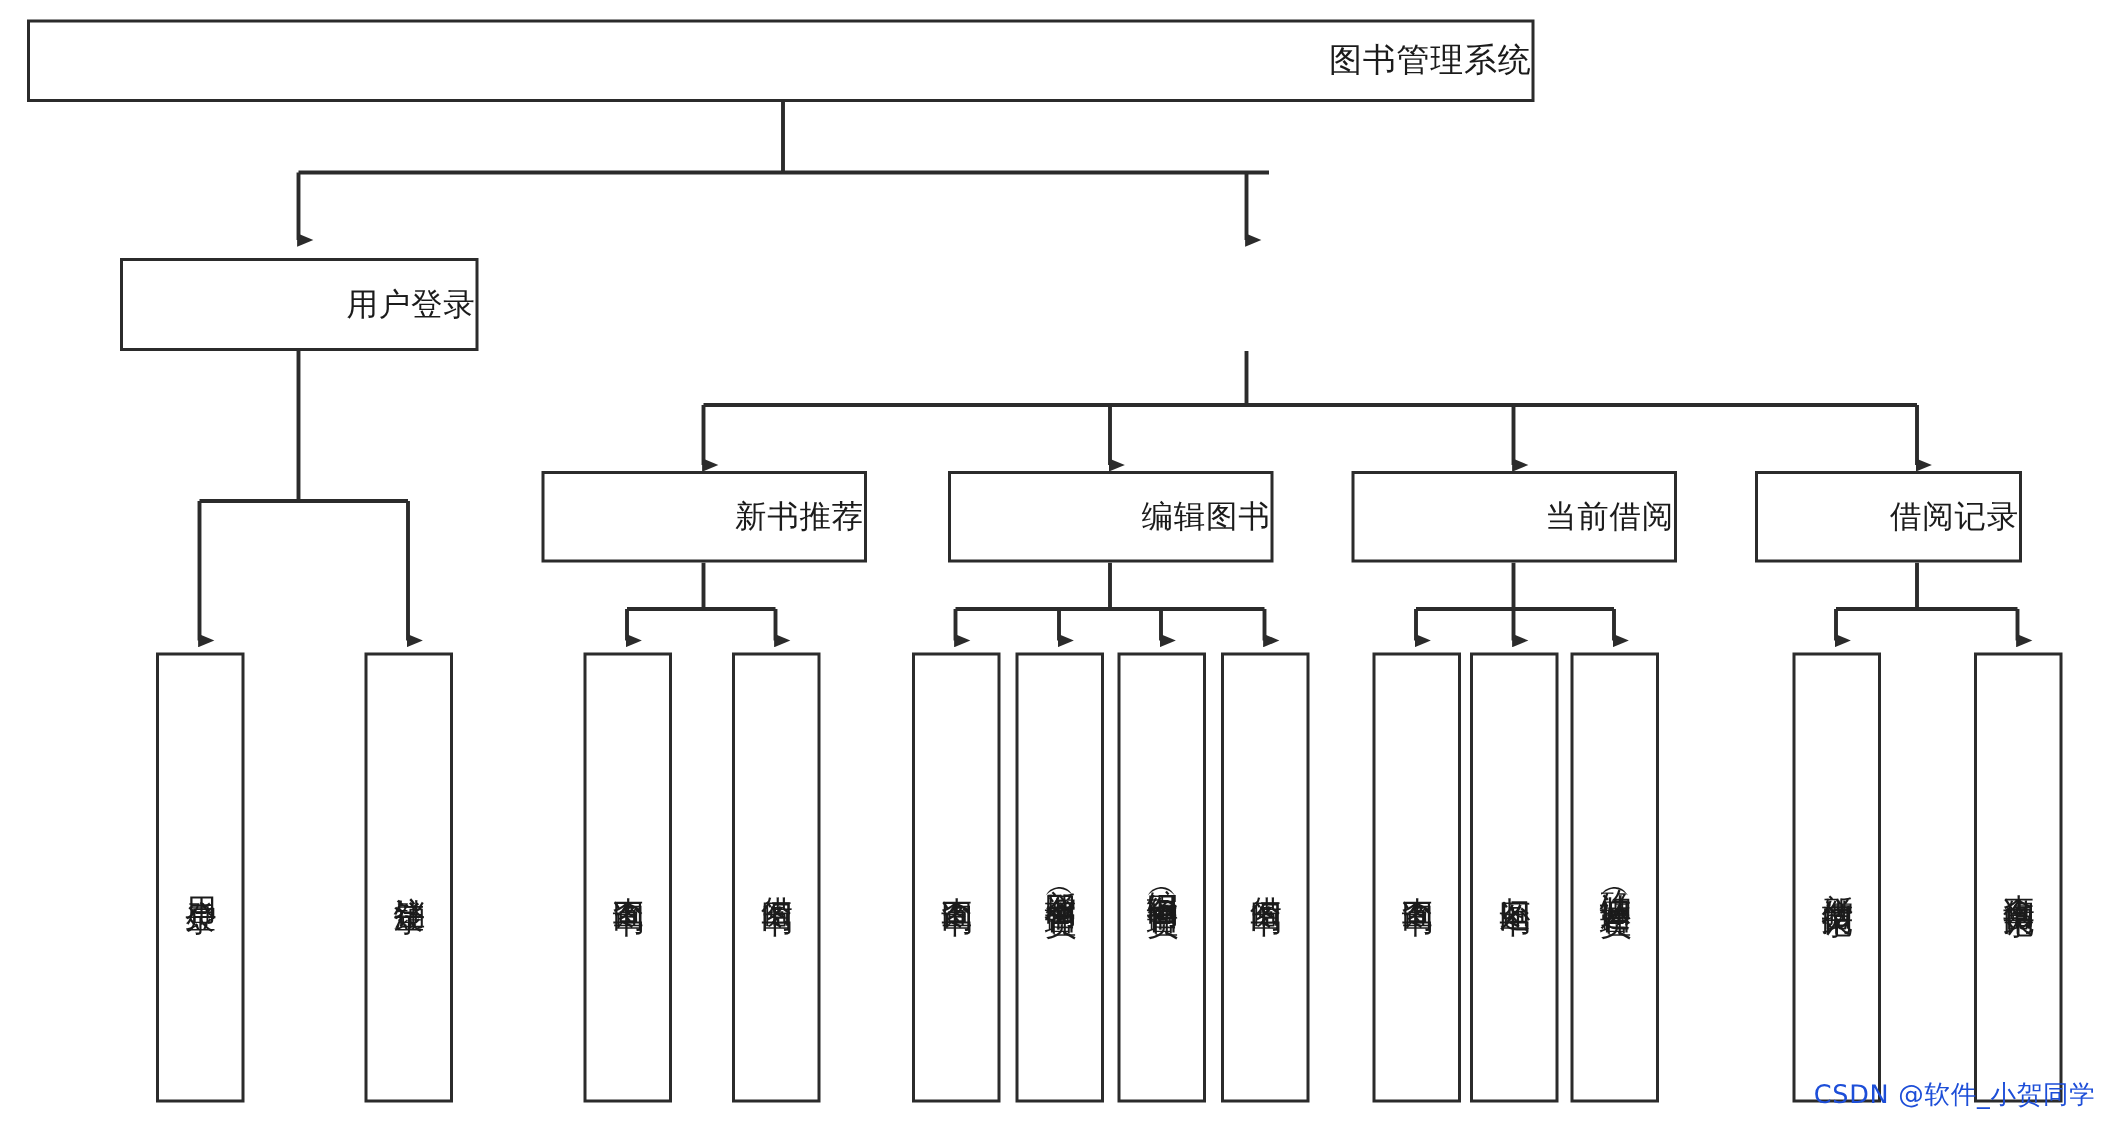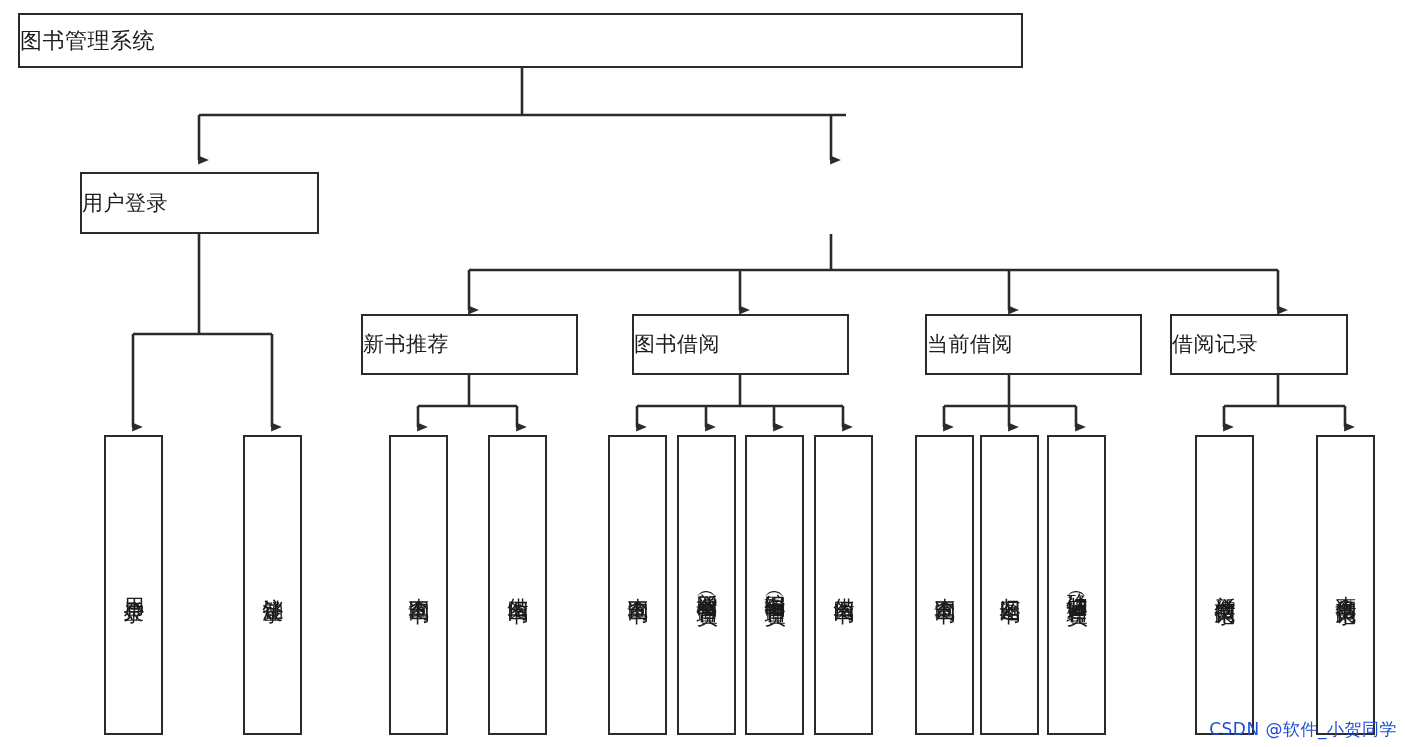--- a/index.html
+++ b/index.html
@@ -26,21 +26,21 @@
     height: 747px;
     pointer-events: none;
   }
   .node {
     position: absolute;
     box-sizing: border-box;
     background: #ffffff;
     border: 2px solid #2b2b2b;
     display: flex;
     align-items: center;
-    justify-content: flex-start;
+    justify-content: flex-end;
     overflow: hidden;
   }
   .node .label {
     color: #1b1b1b;
     line-height: 1.06;
     text-align: center;
     white-space: pre-line;
   }
   
   .node.horiz .label {
@@ -134,23 +134,23 @@
   </div>
 
   <div class="node horiz" style="left:80px; top:172px; width:239px; height:62px;">
     <span class="label">用户登录</span>
   </div>
 
   <div class="node horiz" style="left:361px; top:314px; width:217px; height:61px;">
     <span class="label">新书推荐</span>
   </div>
   <div class="node horiz" style="left:632px; top:314px; width:217px; height:61px;">
-    <span class="label">图书借阅</span>
-  </div>
-  <div class="node horiz" style="left:901px; top:314px; width:217px; height:61px;margin-left:24px;">
+    <span class="label">编辑图书</span>
+  </div>
+  <div class="node horiz" style="left:901px; top:314px; width:217px; height:61px;">
     <span class="label">当前借阅</span>
   </div>
   <div class="node horiz" style="left:1170px; top:314px; width:178px; height:61px;">
     <span class="label">借阅记录</span>
   </div>
 
   <div class="node vert" style="left:104px; top:435px; width:59px; height:300px;">
     <span class="label">用户登录</span>
   </div>
   <div class="node vert" style="left:243px; top:435px; width:59px; height:300px;">

